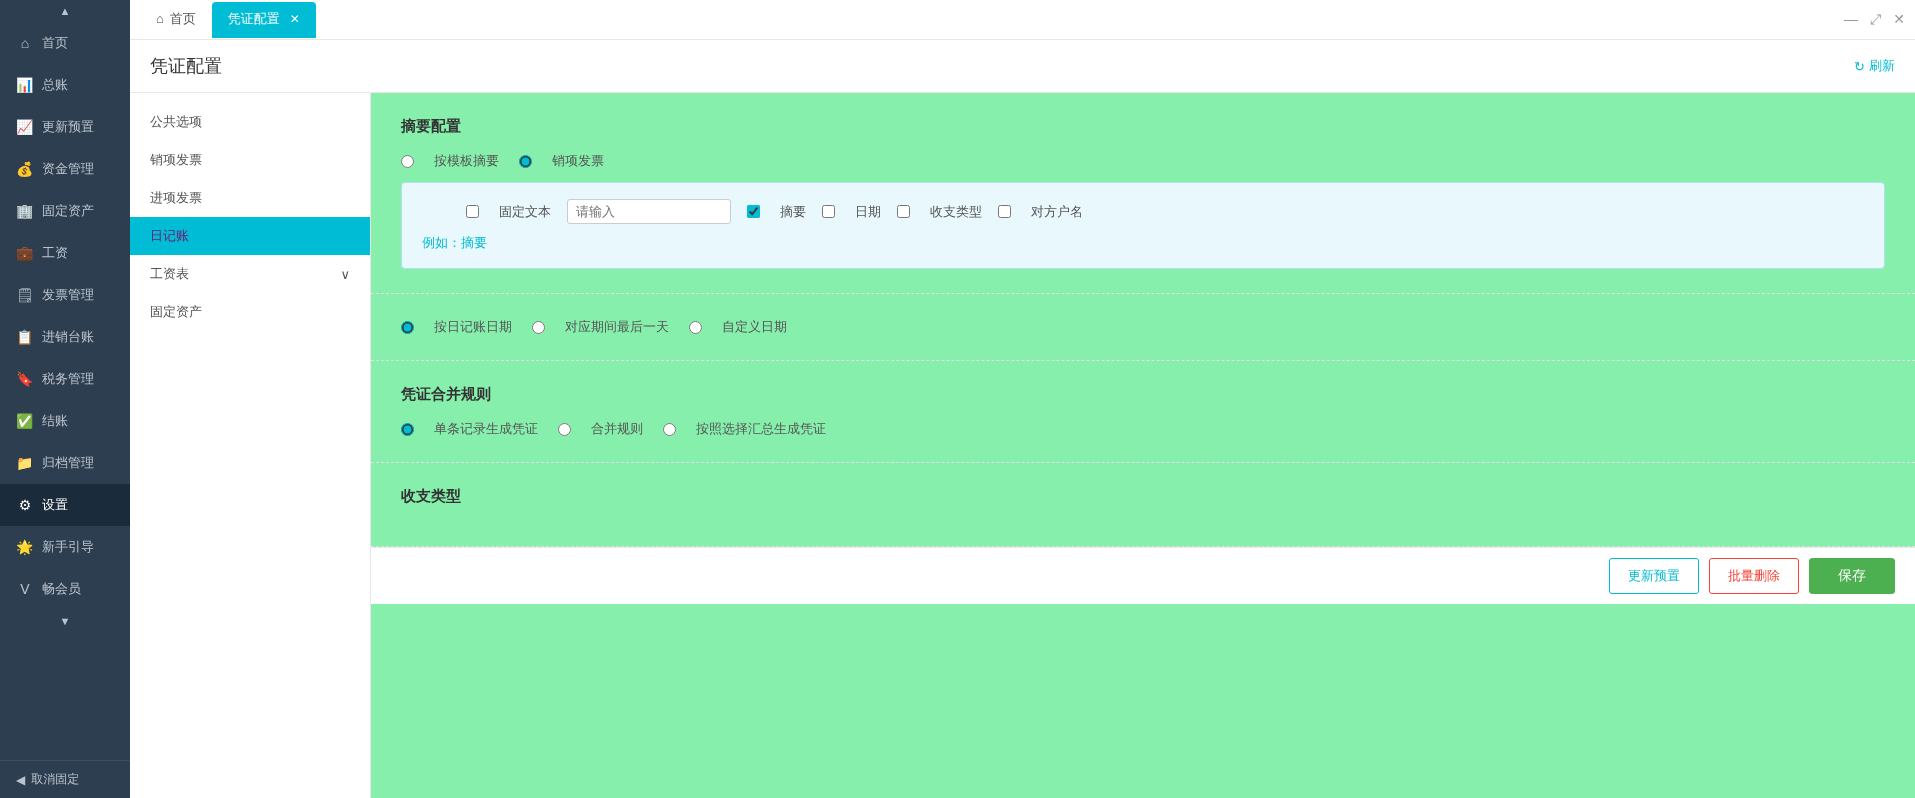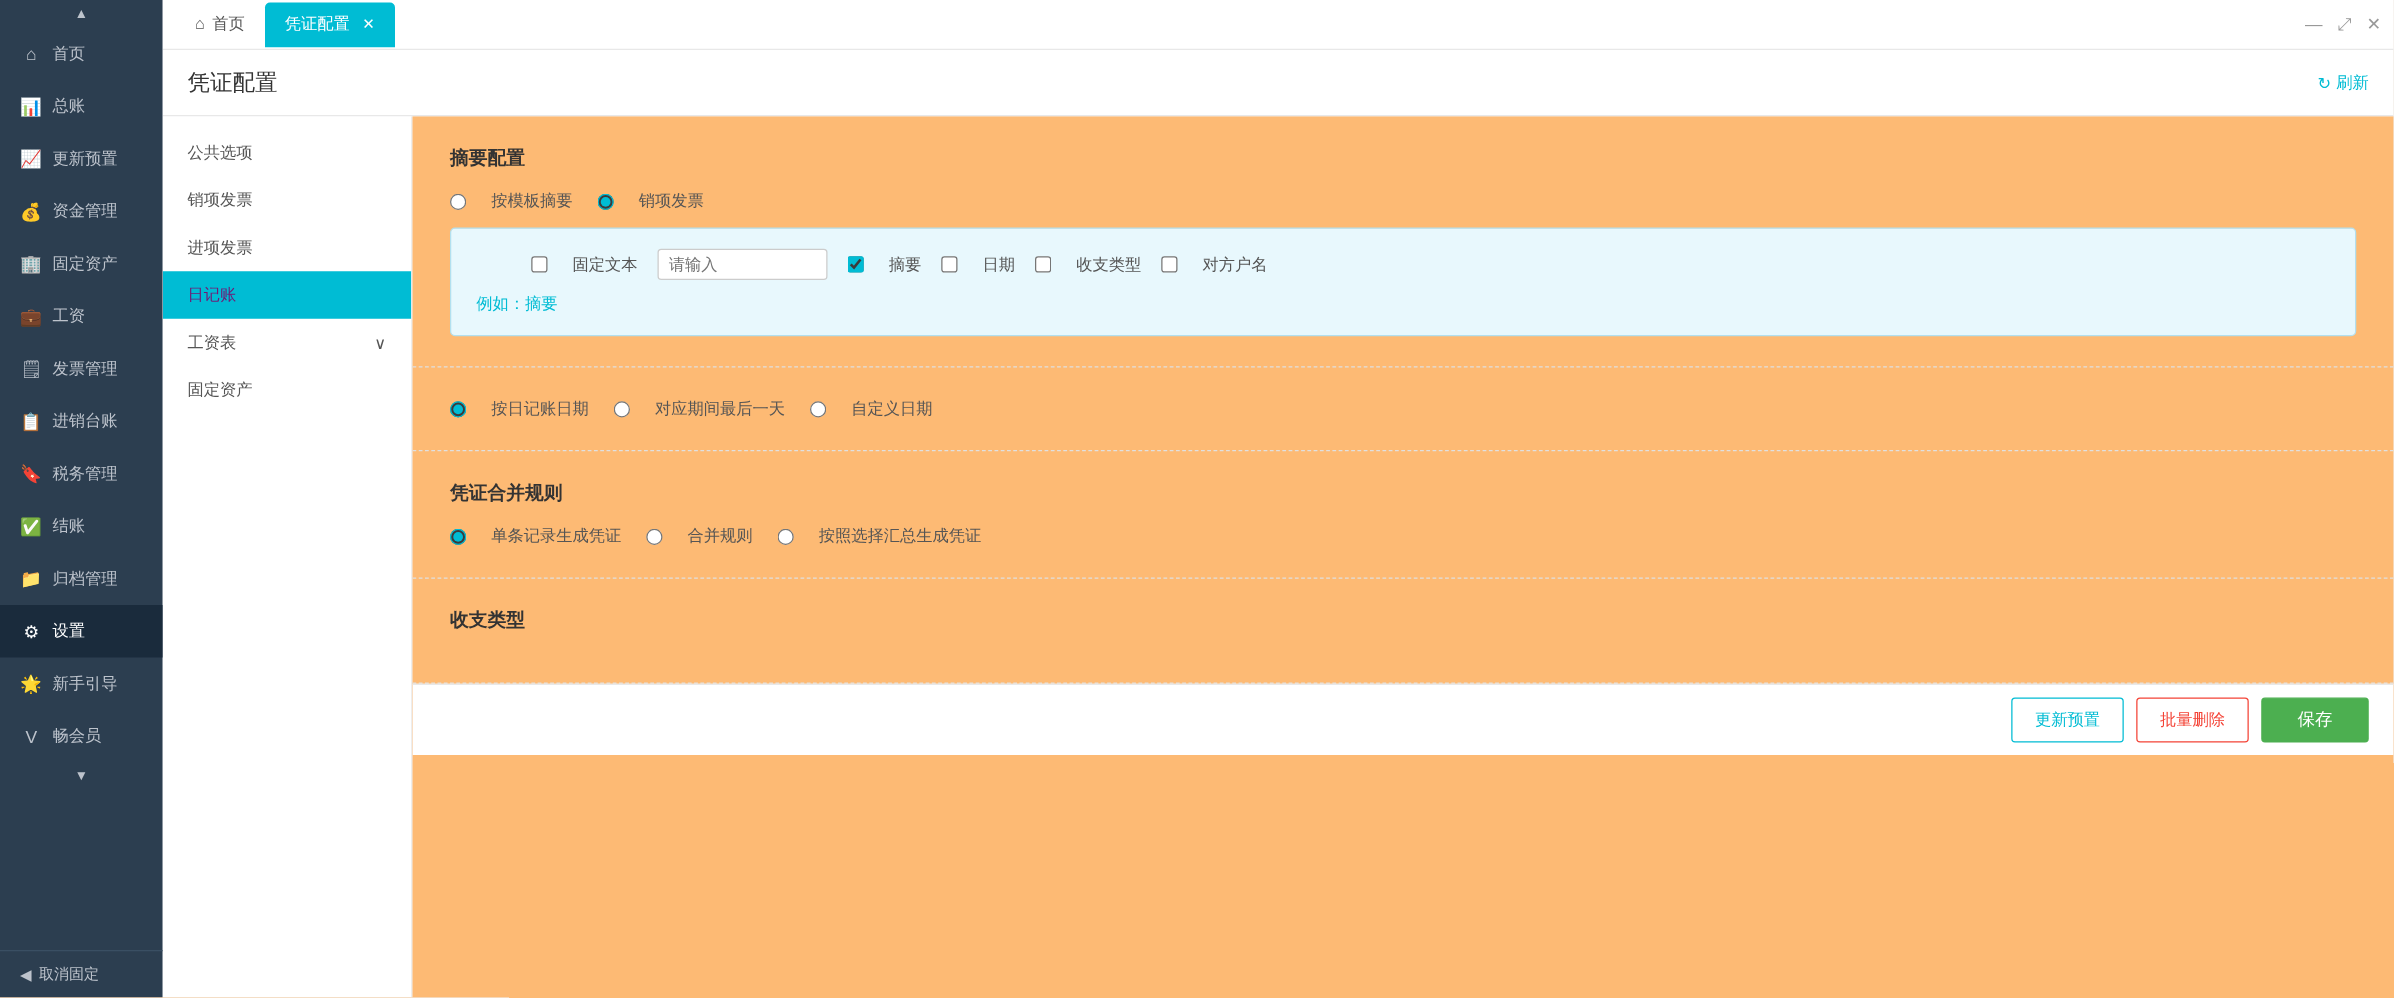--- a/index.html
+++ b/index.html
@@ -116,21 +116,21 @@
 
     
     .body-layout {
       display: flex;
       flex: 1;
       overflow: hidden;
     }
 
     
     .left-nav {
-      width: 200px;
+      width: 241px;
       background: #fff;
       border-right: 1px solid #e8e8e8;
       padding: 10px 0;
       flex-shrink: 0;
       overflow-y: auto;
     }
     .left-nav-item {
       padding: 10px 20px;
       cursor: pointer;
       color: #555;
@@ -139,21 +139,21 @@
       align-items: center;
       justify-content: space-between;
     }
     .left-nav-item.active { background: #00bcd4; color: #701a75; }
 
     
     .right-content {
       flex: 1;
       overflow-y: auto;
       padding: 0;
-      background: #fdba74;
+      background: #86efac;
       position: relative;
     }
 
     .content-section {
       padding: 24px 30px;
       border-bottom: 1px dashed #e0e0e0;
     }
     .section-title {
       font-size: 15px;
       color: #333;
@@ -194,21 +194,21 @@
       align-items: center;
       gap: 16px;
       flex-wrap: wrap;
       padding-left: 44px;
     }
     .abstract-input {
       border: 1px solid #ccc;
       border-radius: 3px;
       padding: 4px 8px;
       font-size: 13px;
-      width: 136px;
+      width: 164px;
       outline: none;
       color: #999;
     }
     .abstract-example {
       color: #00bcd4;
       font-size: 13px;
       margin-top: 10px;
     }
 
     

